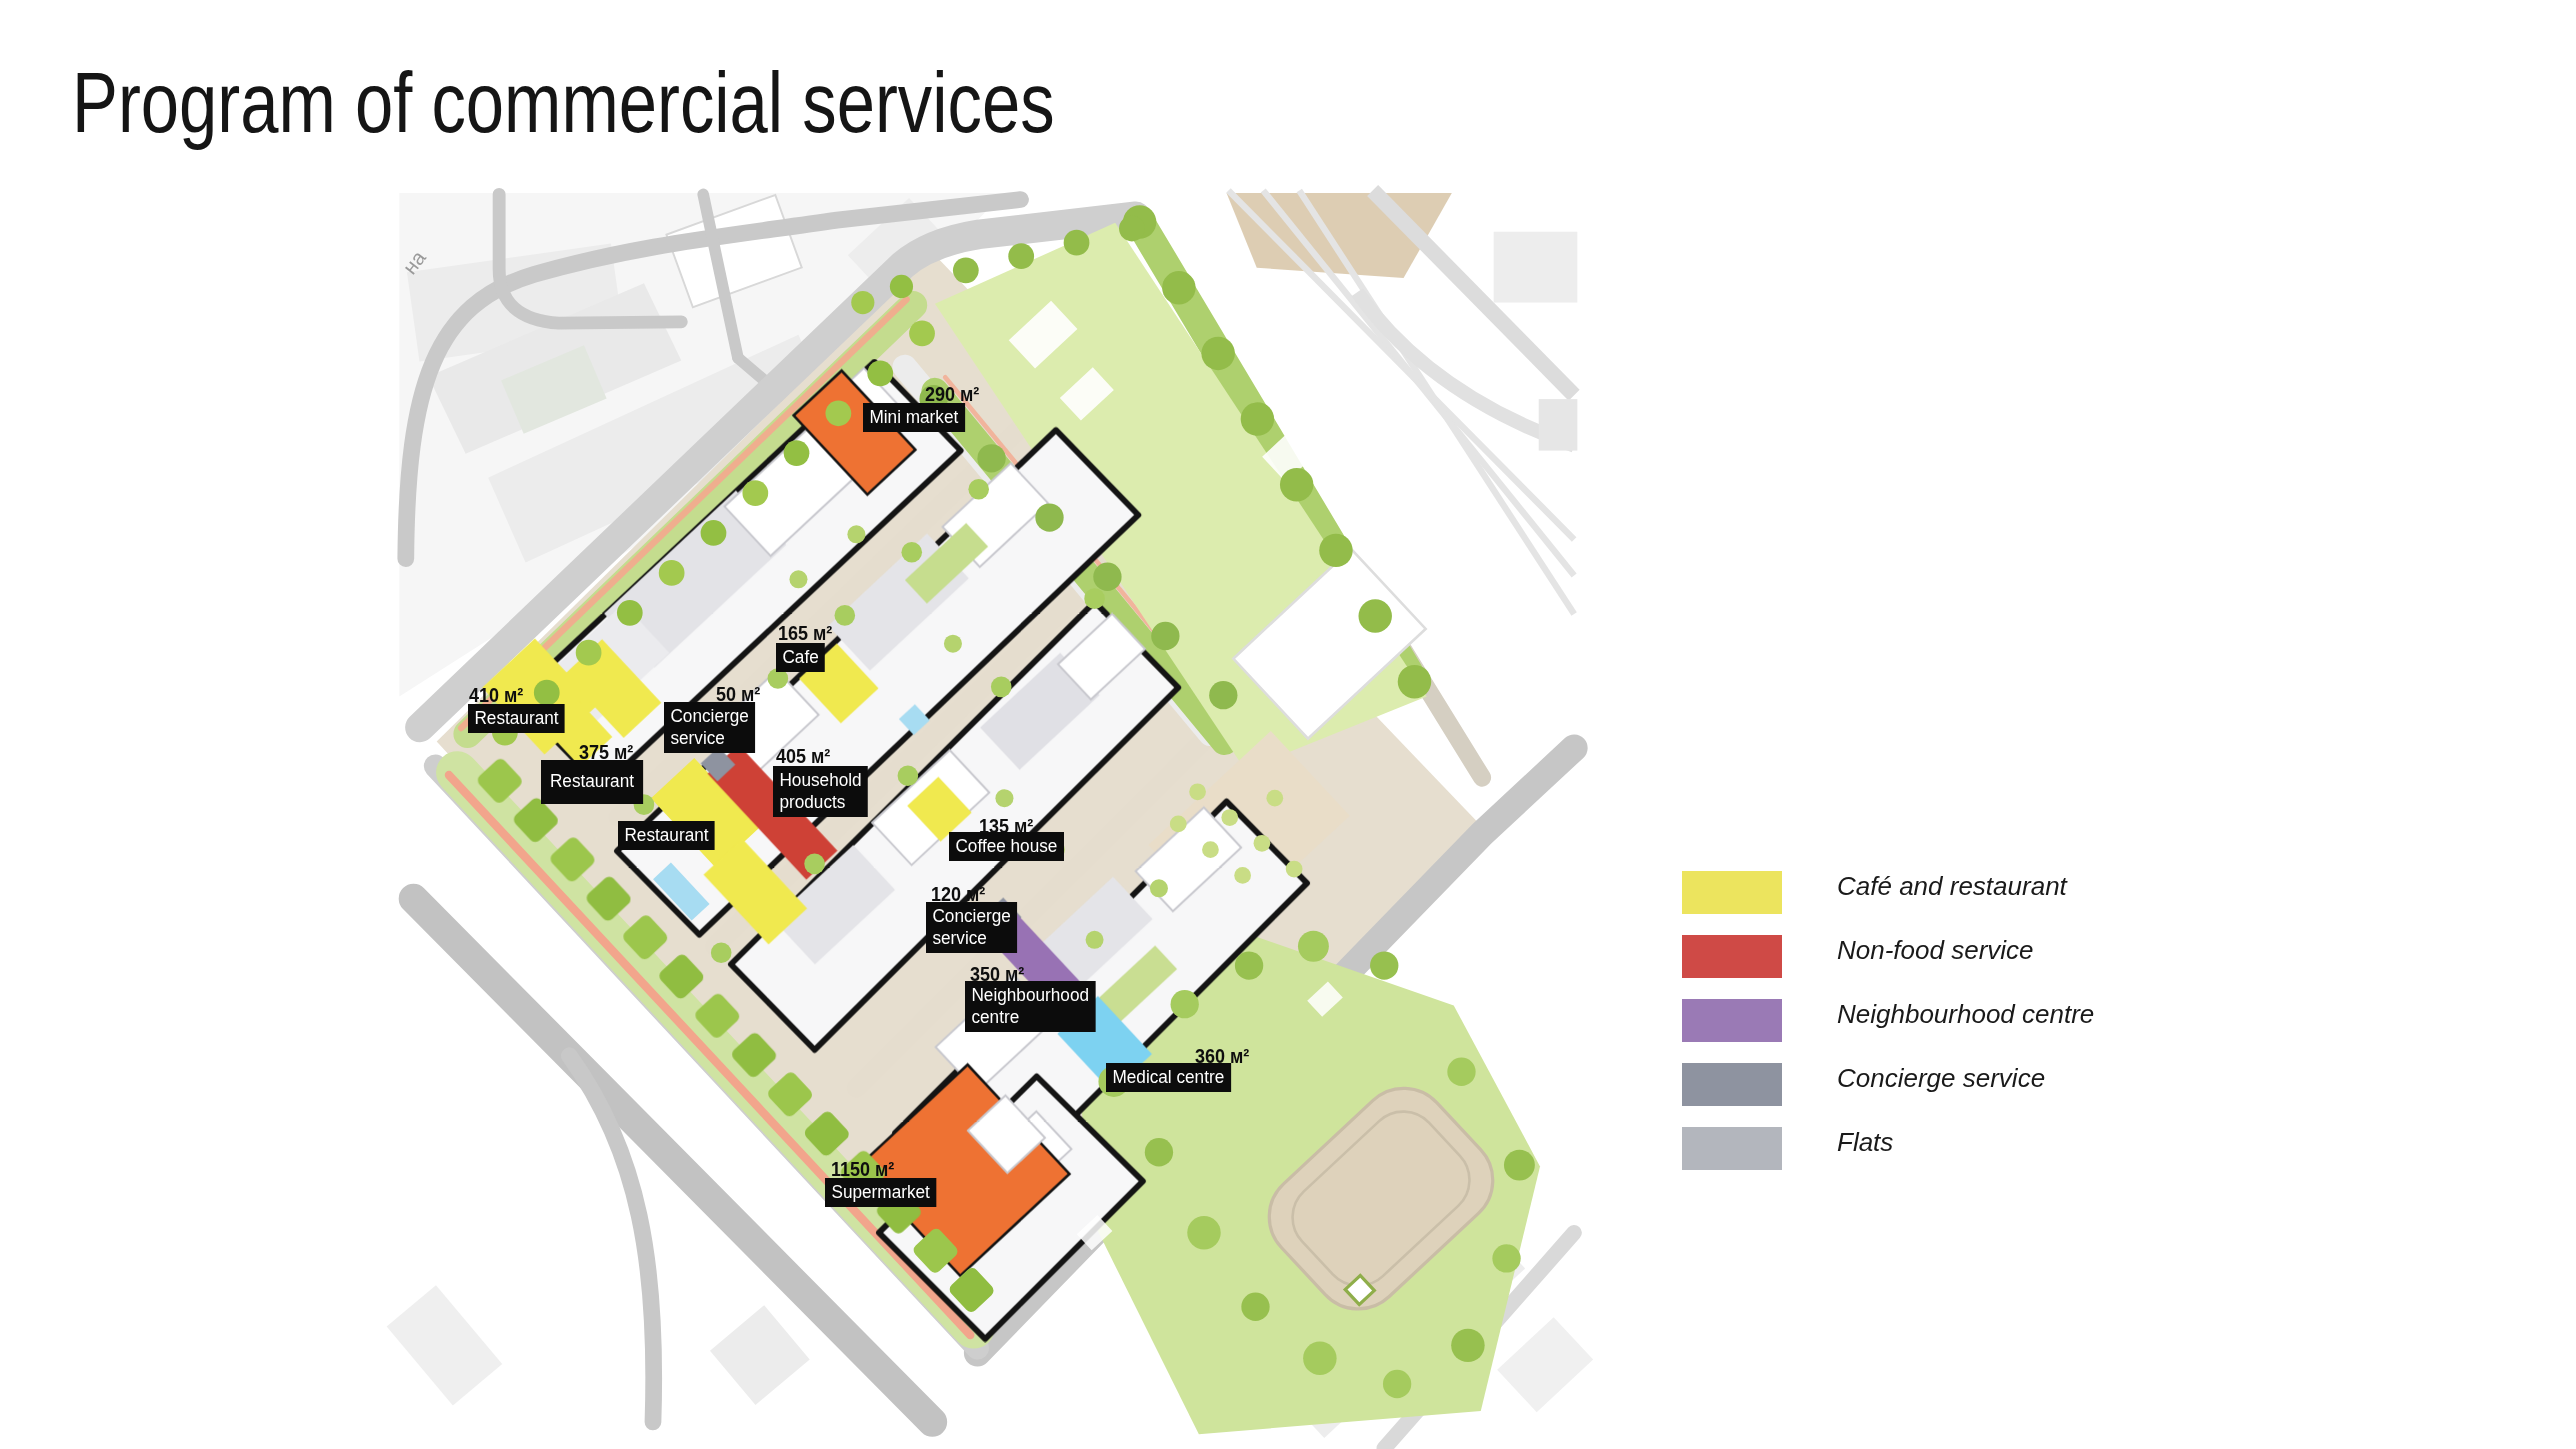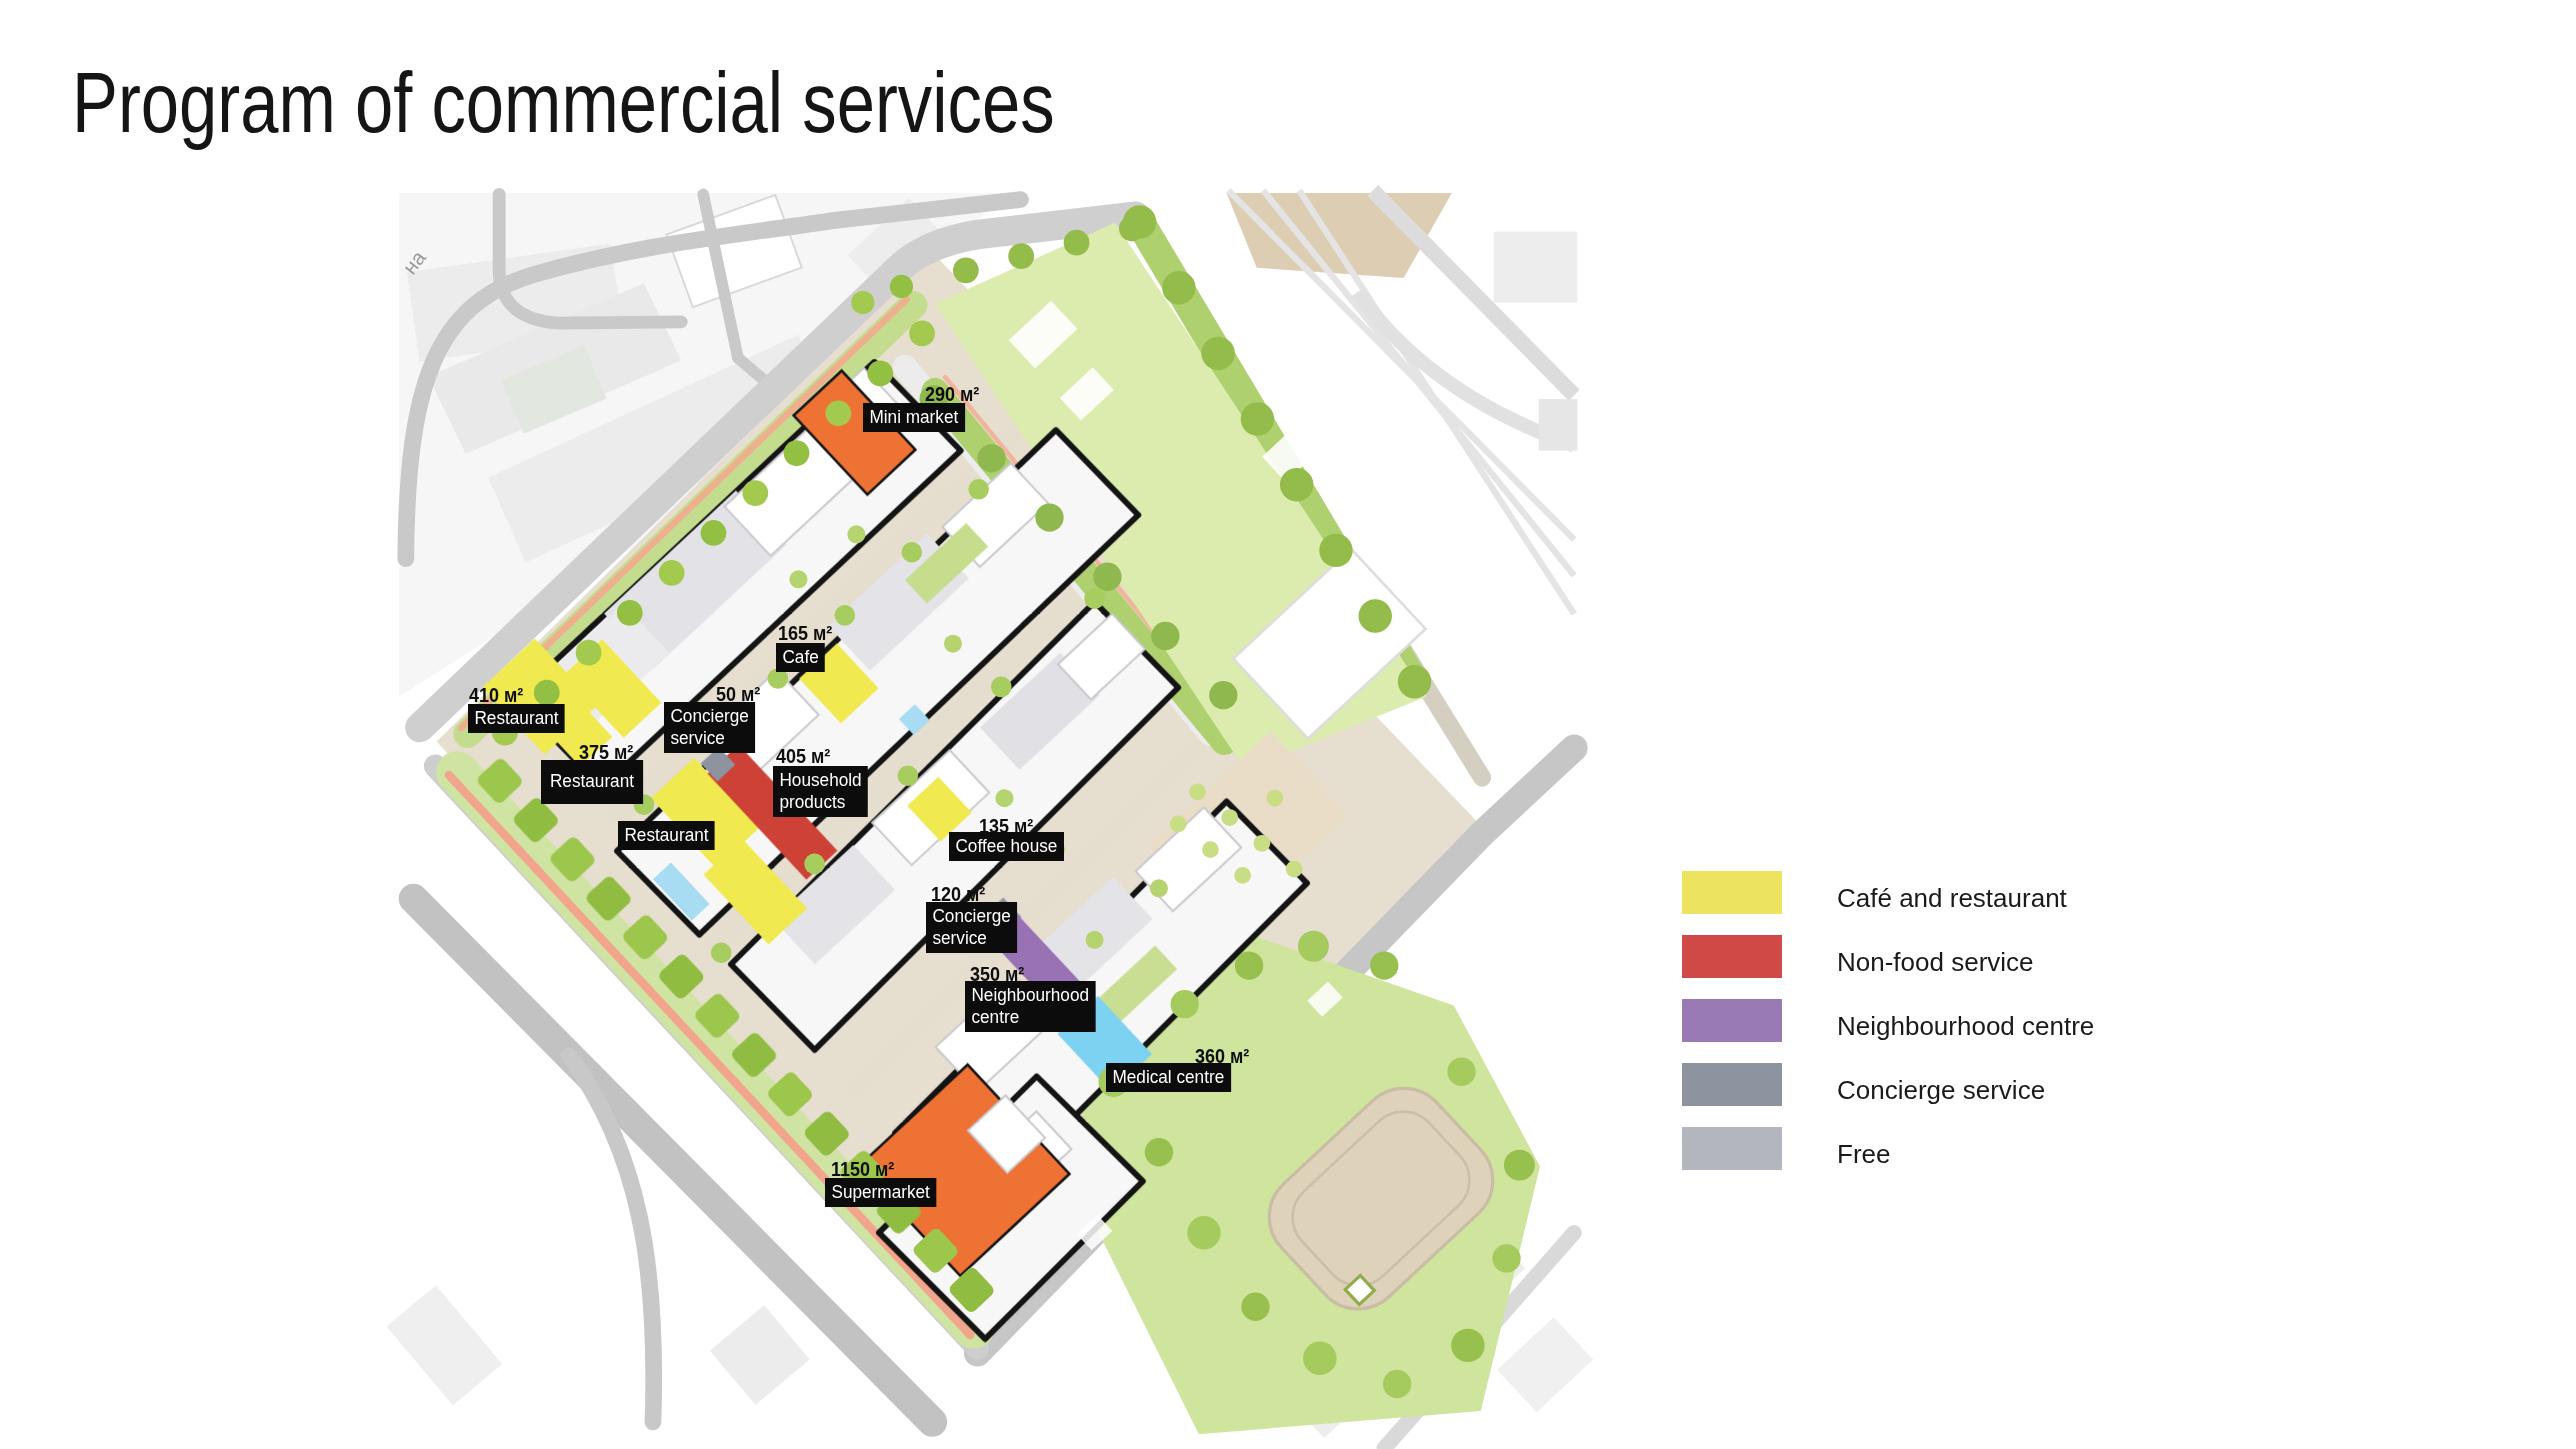--- a/index.html
+++ b/index.html
@@ -16,21 +16,21 @@
   .map-area{
     position:absolute;font-size:20px;font-weight:700;color:#0e0e0e;
     white-space:pre;transform:scaleX(.90);transform-origin:0 0;z-index:5;line-height:1;
   }
   .map-label{
     position:absolute;background:#0c0c0c;color:#ffffff;font-size:18.7px;line-height:22px;
     padding:2.6px 7px 4.5px 7px;white-space:pre;transform:scaleX(.92);transform-origin:0 0;z-index:4;
   }
   .pad-lg{padding:10.3px 9.7px 11.6px 9.7px;}
   .legend{position:absolute;left:1682px;top:871px;z-index:5;}
-  .legend-row{display:flex;align-items:flex-end;height:43px;margin-bottom:21px;}
+  .legend-row{display:flex;align-items:flex-start;height:43px;margin-bottom:21px;font-style:italic;}
   .swatch{width:100px;height:43px;flex:none;}
   .legend-label{margin-left:55px;font-size:26px;color:#1a1a1a;white-space:nowrap;}
 </style>
 </head>
 <body>
 
 <div class="title">Program of commercial services</div>
 
 <svg id="map-svg" width="2576" height="1449" viewBox="0 0 4001 2251" xmlns="http://www.w3.org/2000/svg">
 
@@ -337,16 +337,16 @@
   <div class="legend-row">
     <div class="swatch" style="background: rgb(154, 122, 181);"></div>
     <div class="legend-label">Neighbourhood centre</div>
   </div>
   <div class="legend-row">
     <div class="swatch" style="background: rgb(142, 147, 160);"></div>
     <div class="legend-label">Concierge service</div>
   </div>
   <div class="legend-row">
     <div class="swatch" style="background: rgb(179, 182, 189);"></div>
-    <div class="legend-label">Free</div>
+    <div class="legend-label">Flats</div>
   </div>
 </div>
 
 
 </body></html>

